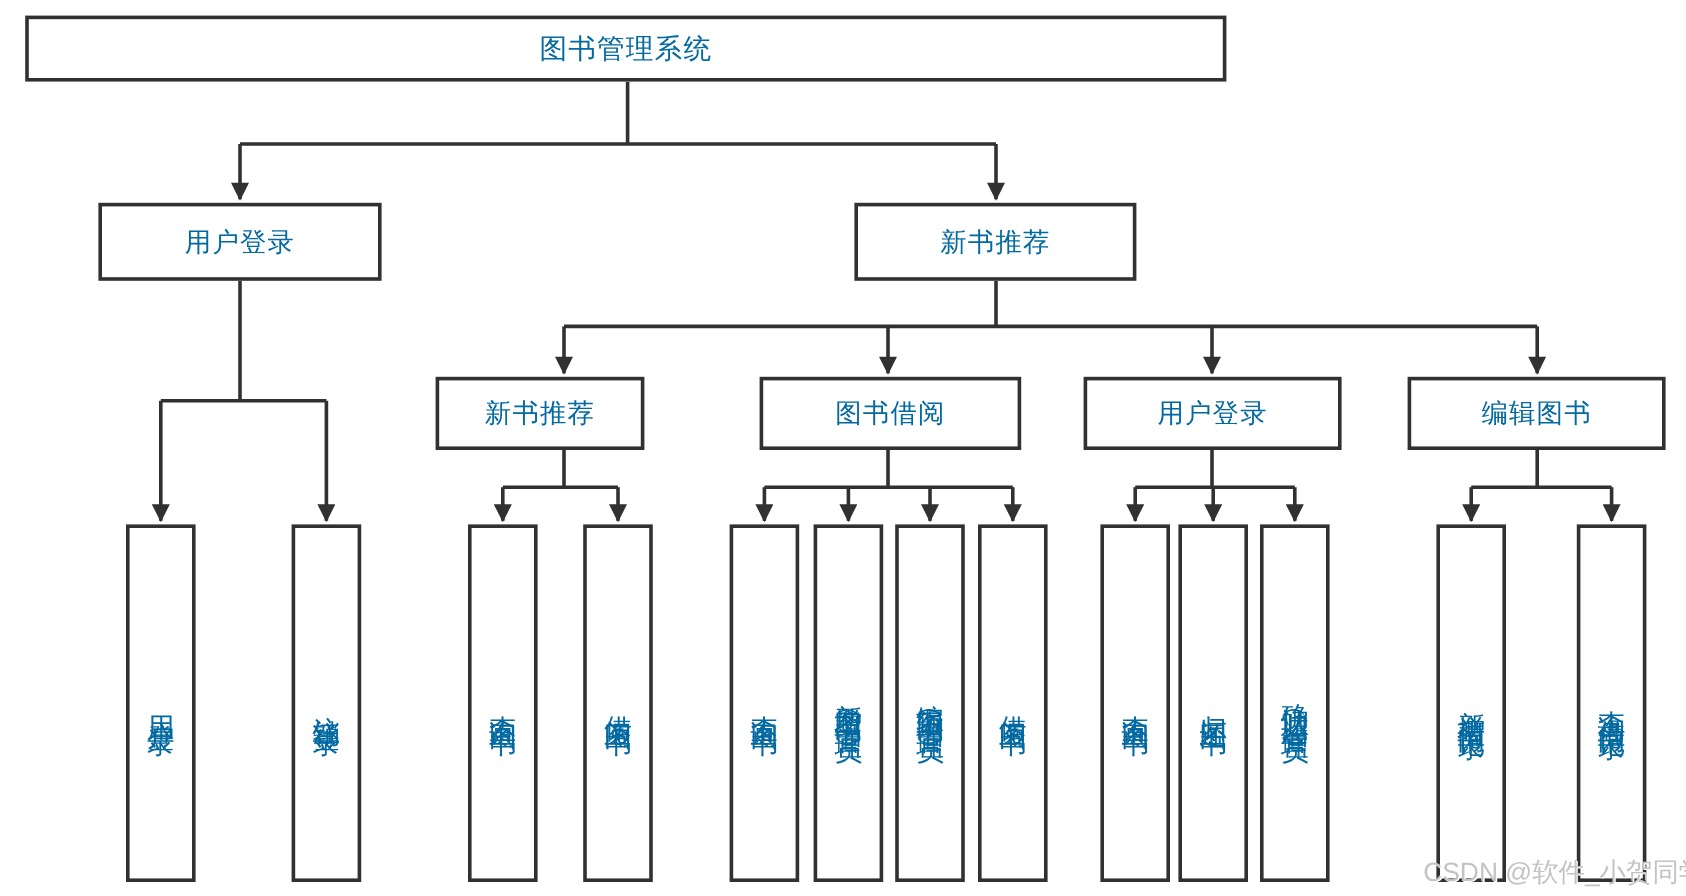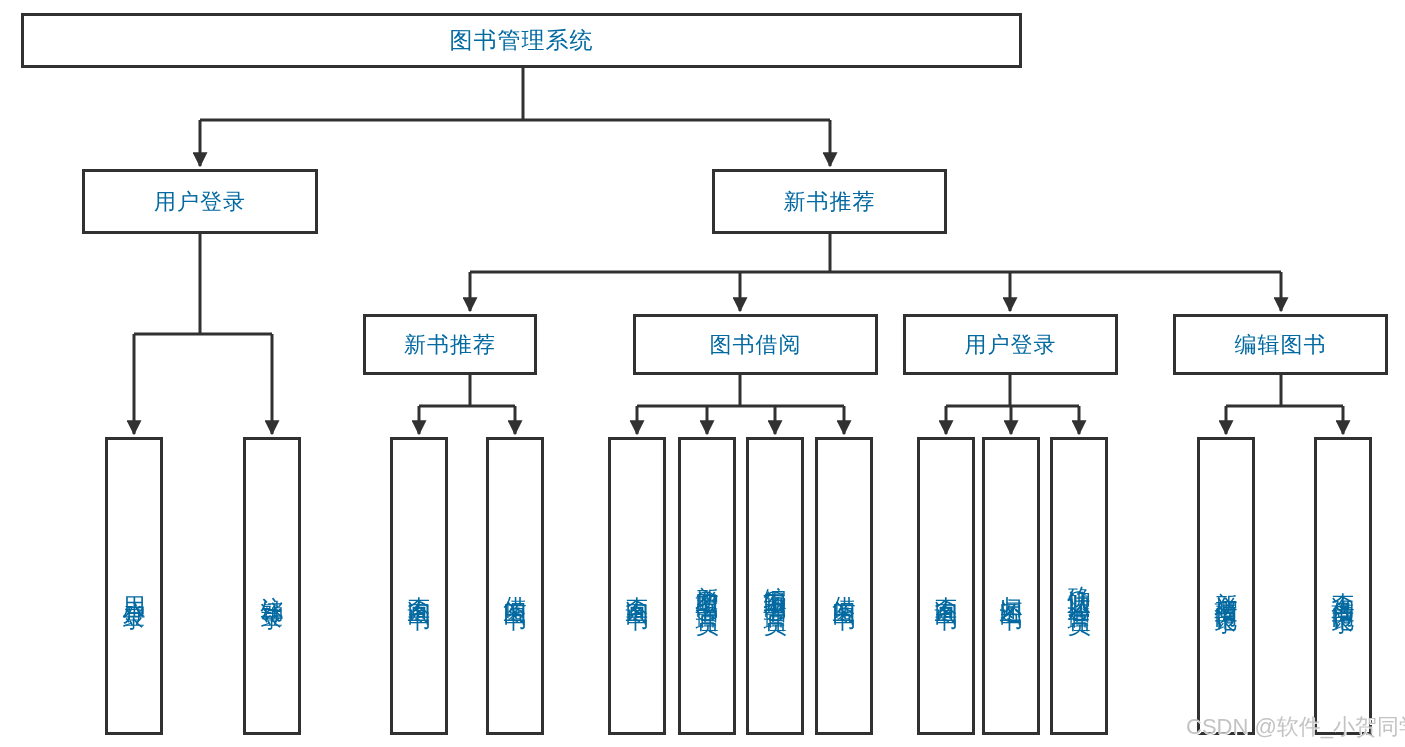--- a/index.html
+++ b/index.html
@@ -108,21 +108,21 @@
       <path d="M1343,406 V434" marker-end="url(#arrow)"></path>
     </g>
   </svg>
 
   <div class="node h root" style="left:21px; top:13px; width:1001px; height:55px;">图书管理系统</div>
 
   <div class="node h" style="left:82px; top:169px; width:236px; height:65px;">用户登录</div>
   <div class="node h" style="left:712px; top:169px; width:235px; height:65px;">新书推荐</div>
 
   <div class="node h" style="left:363px; top:314px; width:174px; height:61px;">新书推荐</div>
-  <div class="node h" style="left:633px; top:314px; width:245px; height:61px;">图书借阅</div>
+  <div class="node h" style="left:633px; top:314px; width:218px; height:61px;">图书借阅</div>
   <div class="node h" style="left:903px; top:314px; width:215px; height:61px;">用户登录</div>
   <div class="node h" style="left:1173px; top:314px; width:215px; height:61px;">编辑图书</div>
 
   <div class="node leaf" style="left:105px; top:437px; width:58px; height:298px;">用户登录</div>
   <div class="node leaf" style="left:243px; top:437px; width:58px; height:298px;">注销登录</div>
 
   <div class="node leaf" style="left:390px; top:437px; width:58px; height:298px;">查询图书</div>
   <div class="node leaf" style="left:486px; top:437px; width:58px; height:298px;">借阅图书</div>
 
   <div class="node leaf" style="left:608px; top:437px; width:58px; height:298px;">查询图书</div>

